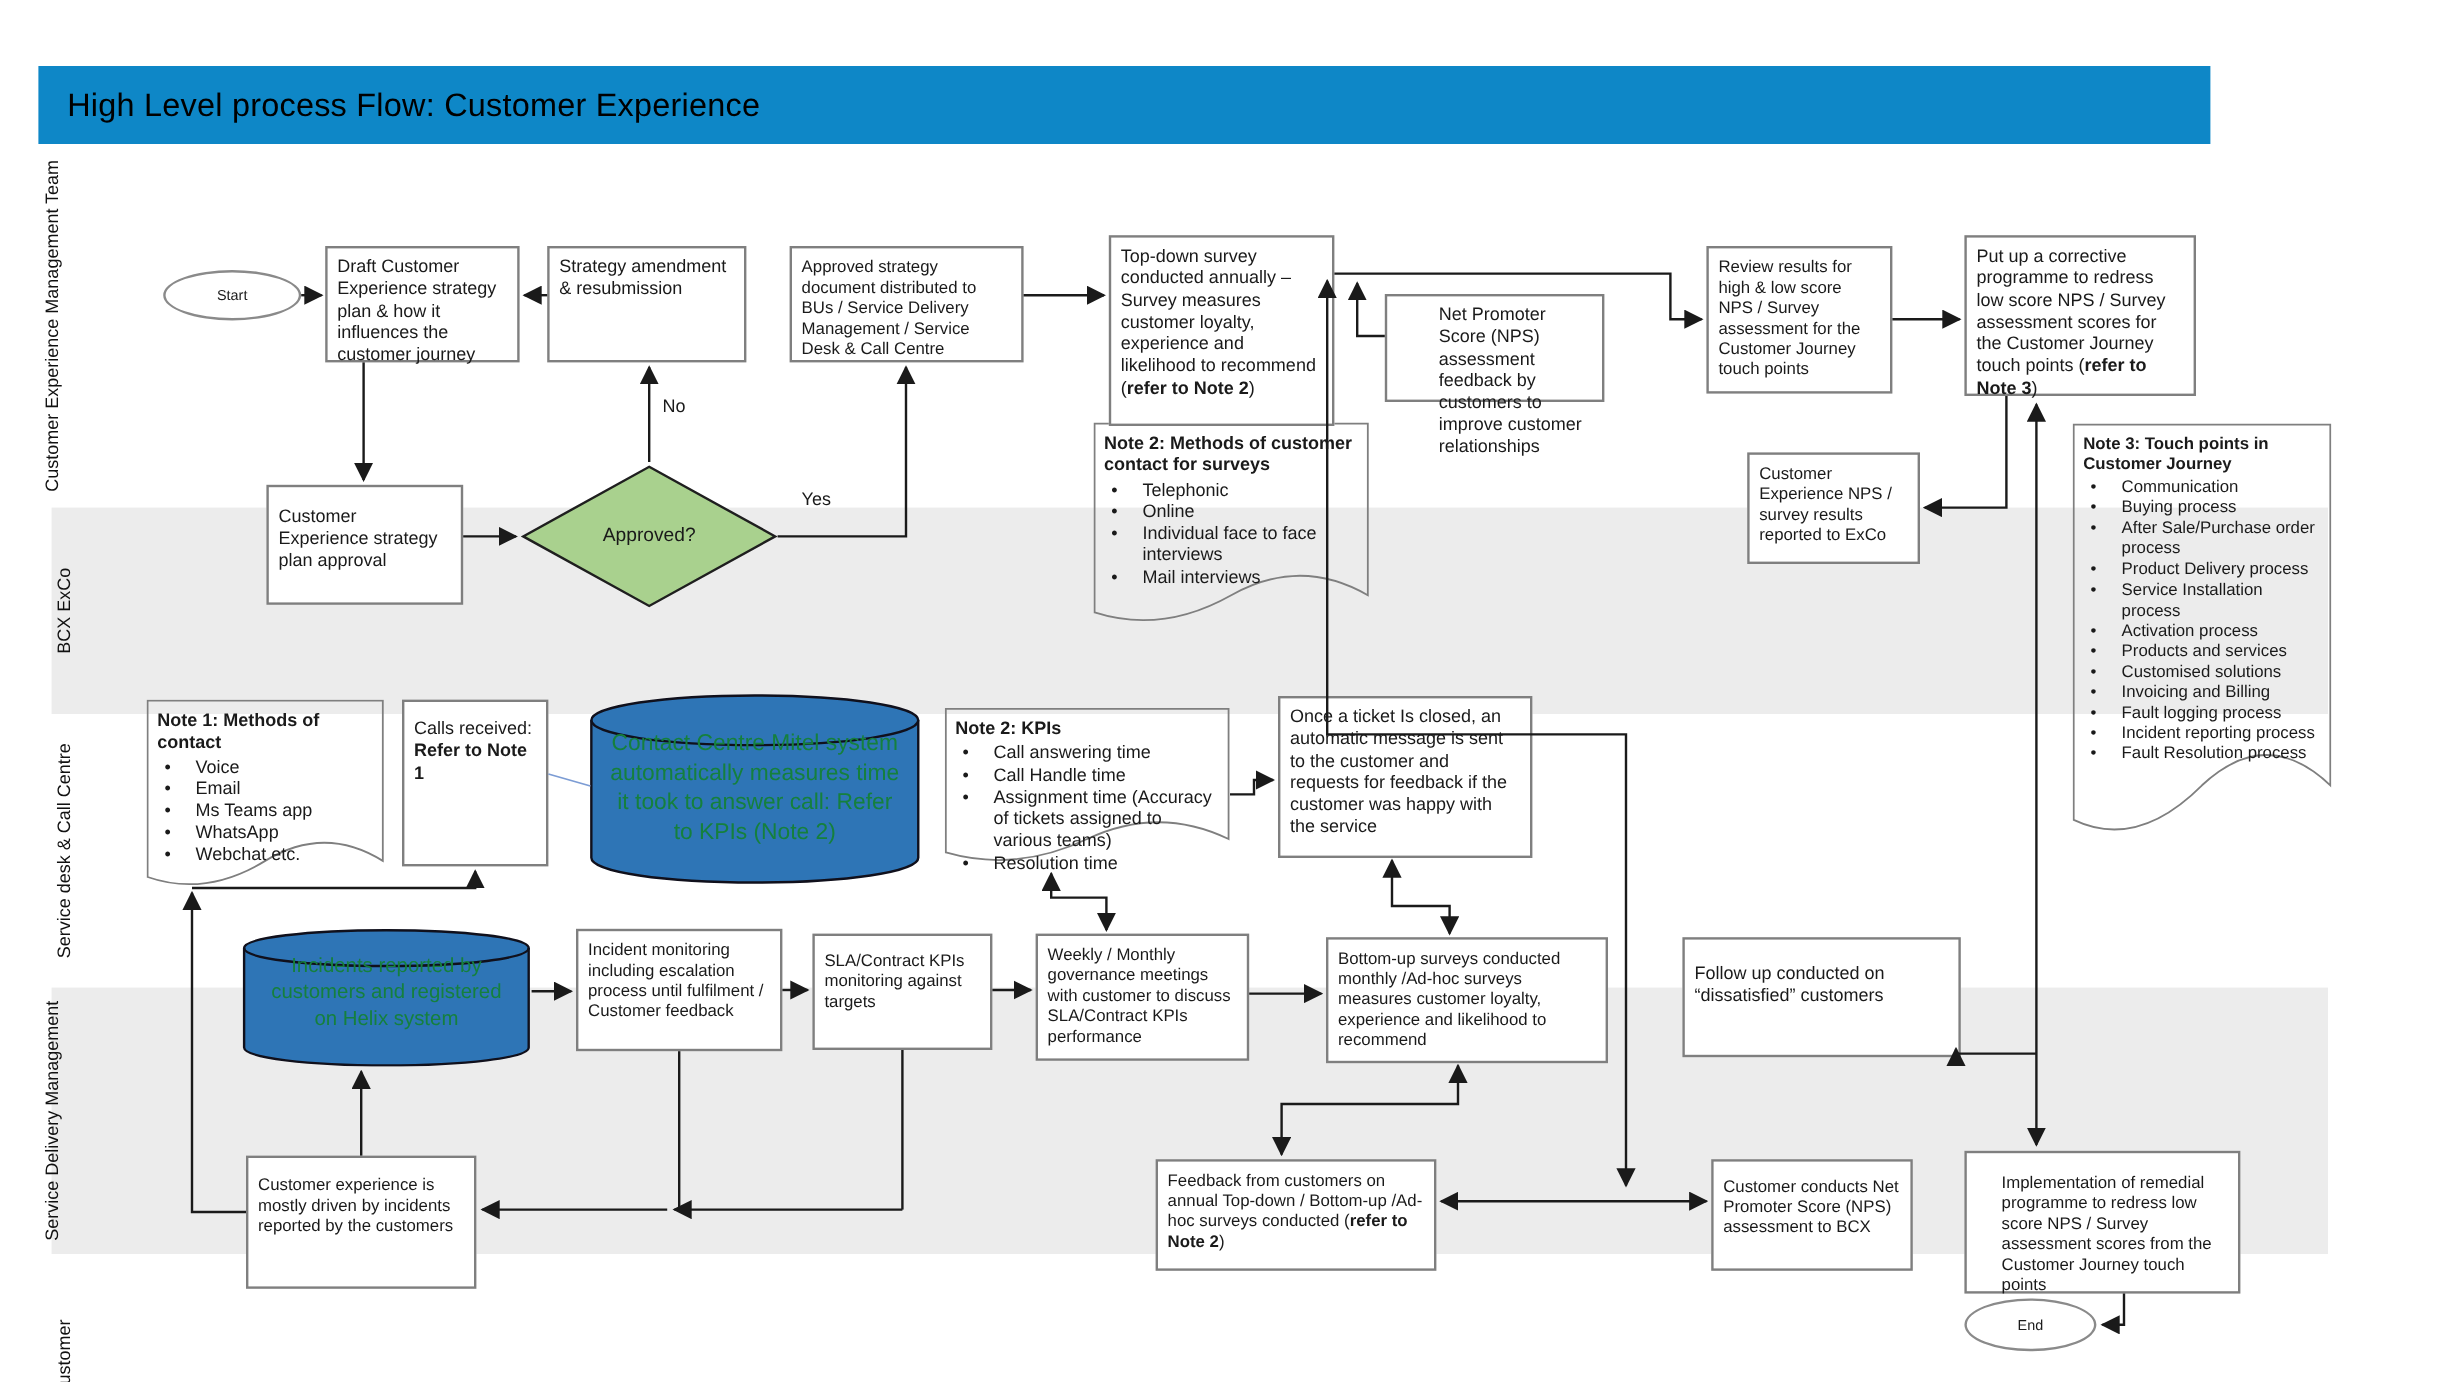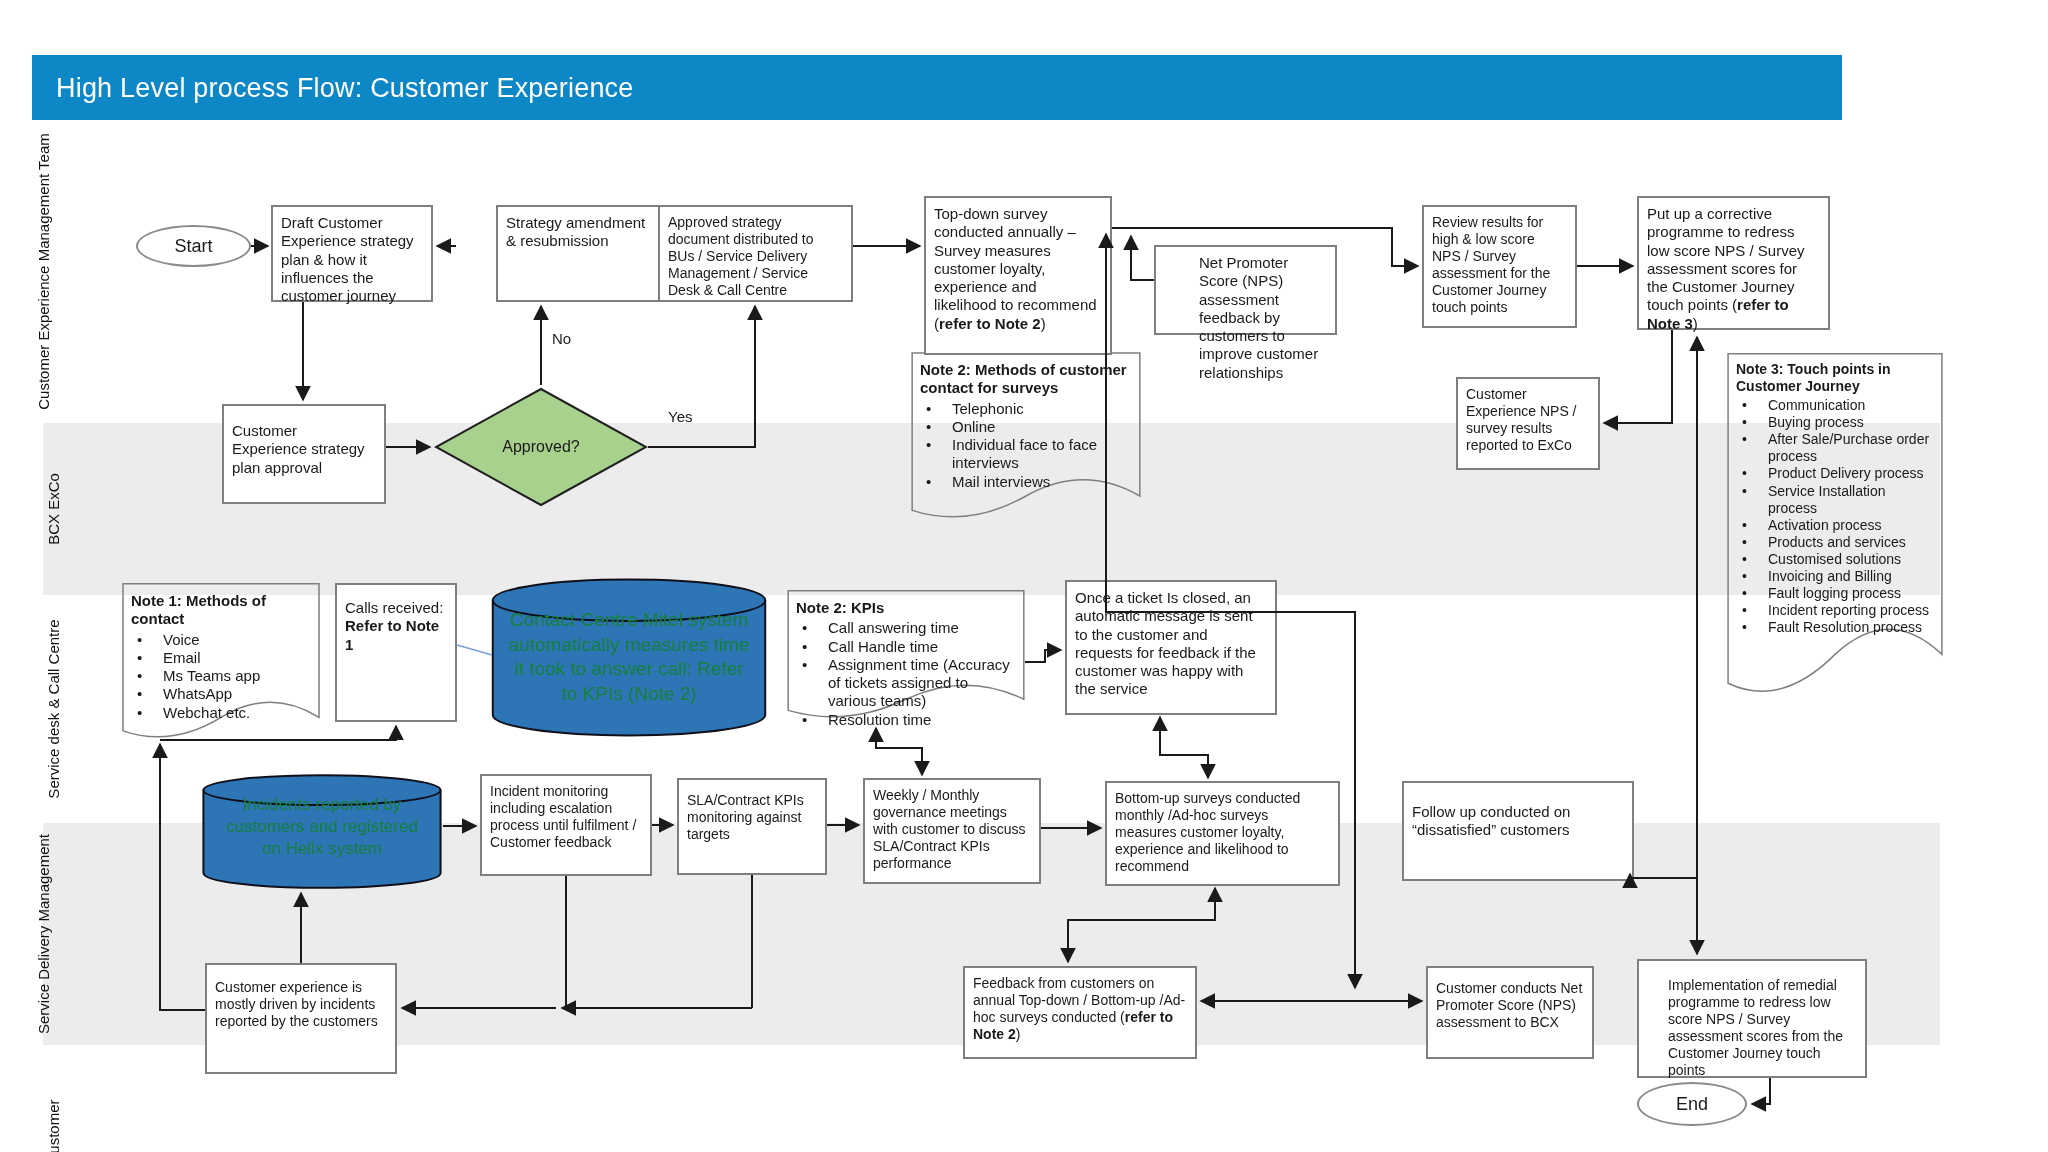--- a/index.html
+++ b/index.html
@@ -2,26 +2,26 @@
 <html><head>
 <meta charset="utf-8">
 <style>
   html,body{margin:0;padding:0;background:#fff;}
   #canvas{position:relative;width:2048px;height:1152px;background:#fff;overflow:hidden;
           font-family:"Liberation Sans",sans-serif;color:#1a1a1a;}
   .lane-band{position:absolute;left:43px;width:1897px;background:#ececec;z-index:0;}
   .lane-label{position:absolute;transform:rotate(-90deg);transform-origin:left top;
               font-size:15px;line-height:1.12;text-align:center;color:#111;z-index:1;}
   .titlebar{position:absolute;left:32px;top:55px;width:1810px;height:65px;background:#0e87c7;z-index:2;}
-  .titlebar span{display:block;padding:18px 0 0 24px;font-size:27px;color:#ffffff;letter-spacing:.2px;}
+  .titlebar span{display:block;padding:18px 0 0 24px;font-size:27px;color:#000000;letter-spacing:.2px;}
   .box{position:absolute;background:#fff;border:2px solid #7f7f7f;box-sizing:border-box;
        font-size:15px;line-height:1.22;padding:7px 8px;z-index:3;}
   .box.small{font-size:14px;}
   .ellipse{position:absolute;border:2px solid #8a8a8a;border-radius:50%;background:#fff;
-           display:flex;align-items:center;justify-content:center;font-size:18px;z-index:3;box-sizing:border-box;}
+           display:flex;align-items:center;justify-content:center;font-size:12px;z-index:3;box-sizing:border-box;}
   .note{position:absolute;z-index:2;}
   .note svg{position:absolute;left:0;top:0;width:100%;height:100%;}
   .note-body{position:relative;padding:9px 8px 0 9px;font-size:15px;line-height:1.22;}
   .note-body b{display:block;}
   .note-body ul{margin:2px 0 0 0;padding:0;list-style:none;}
   .note-body li{position:relative;padding-left:32px;}
   .note-body li::before{content:"•";position:absolute;left:6px;}
   .cyl{position:absolute;z-index:3;}
   .cyl svg{position:absolute;left:0;top:0;width:100%;height:100%;}
   .cyl-text{position:relative;color:#15803d;text-align:center;padding:30px 14px 0 14px;line-height:1.3;}
@@ -47,21 +47,21 @@
   <div class="lane-label" style="left:46px;top:1192px;width:120px;"><span>Customer</span></div>
 
   <div class="titlebar">
     <span>High Level process Flow: Customer Experience</span>
   </div>
 
   <div class="ellipse" style="left:136px;top:225px;width:115px;height:42px;">
       <span>Start</span>
     </div>
   <div class="box" style="left:271px;top:205px;width:162px;height:97px;"><span>Draft Customer Experience strategy plan &amp; how it influences the customer journey</span></div>
-  <div class="box" style="left:456px;top:205px;width:166px;height:97px;margin-left:40px;"><span>Strategy amendment &amp; resubmission</span></div>
+  <div class="box" style="left:456px;top:205px;width:166px;height:97px;"><span>Strategy amendment &amp; resubmission</span></div>
   <div class="box small" style="left:658px;top:205px;width:195px;height:97px;"><span>Approved strategy document distributed to BUs / Service Delivery Management / Service Desk &amp; Call Centre</span></div>
   <div class="box" style="left:924px;top:196px;width:188px;height:159px;"><span>Top-down survey conducted annually – Survey measures customer loyalty, experience and likelihood to recommend (</span><span class="b">refer to Note 2</span><span>)</span></div>
   <div class="box" style="left:1154px;top:245px;width:183px;height:90px;padding-left:43px;"><span>Net Promoter Score (NPS) assessment feedback by customers to improve customer relationships</span></div>
   <div class="box small" style="left:1422px;top:205px;width:155px;height:123px;"><span>Review results for high &amp; low score NPS / Survey assessment for the Customer Journey touch points</span></div>
   <div class="box" style="left:1637px;top:196px;width:193px;height:134px;"><span>Put up a corrective programme to redress low score NPS / Survey assessment scores for the Customer Journey touch points (</span><span class="b">refer to Note 3</span><span>)</span></div>
   <div class="box small" style="left:1456px;top:377px;width:144px;height:93px;"><span>Customer Experience NPS / survey results reported to ExCo</span></div>
 
   <div class="note" style="left:911px;top:352px;width:230px;height:180px;">
     <svg viewBox="0 0 100 100" preserveAspectRatio="none">
         <path d="M0.5 0.5 H99.5 V80 Q75 62 50 80 Q25 98 0.5 88 Z" fill="none" stroke="#7f7f7f" stroke-width="1.5" vector-effect="non-scaling-stroke"></path>

